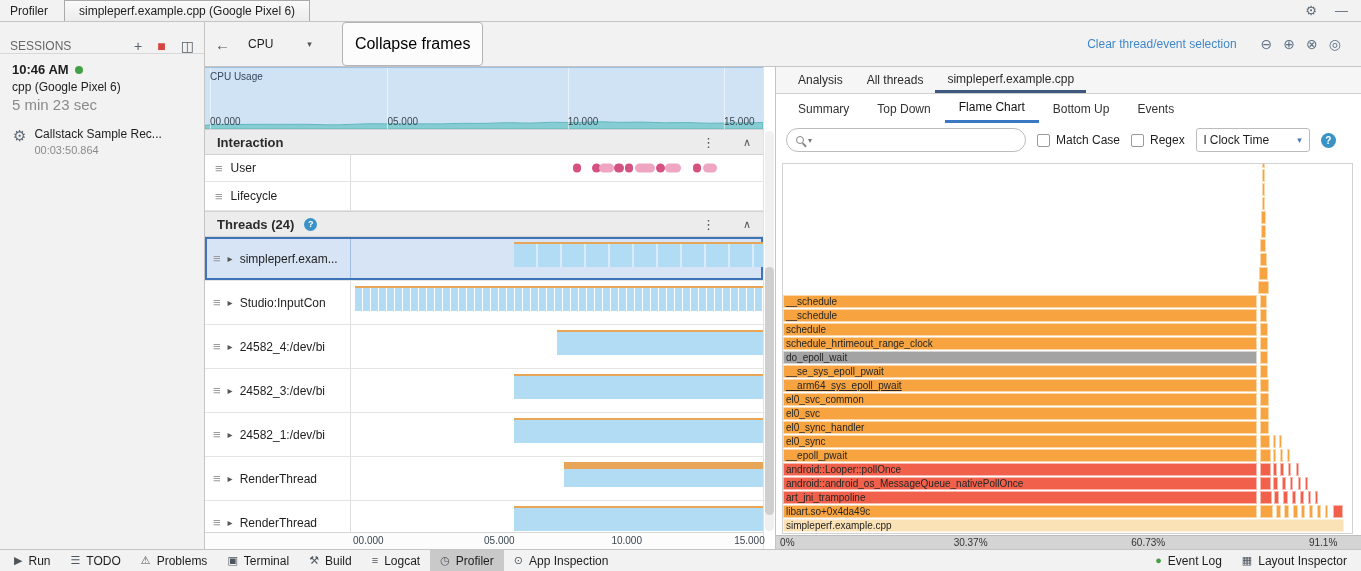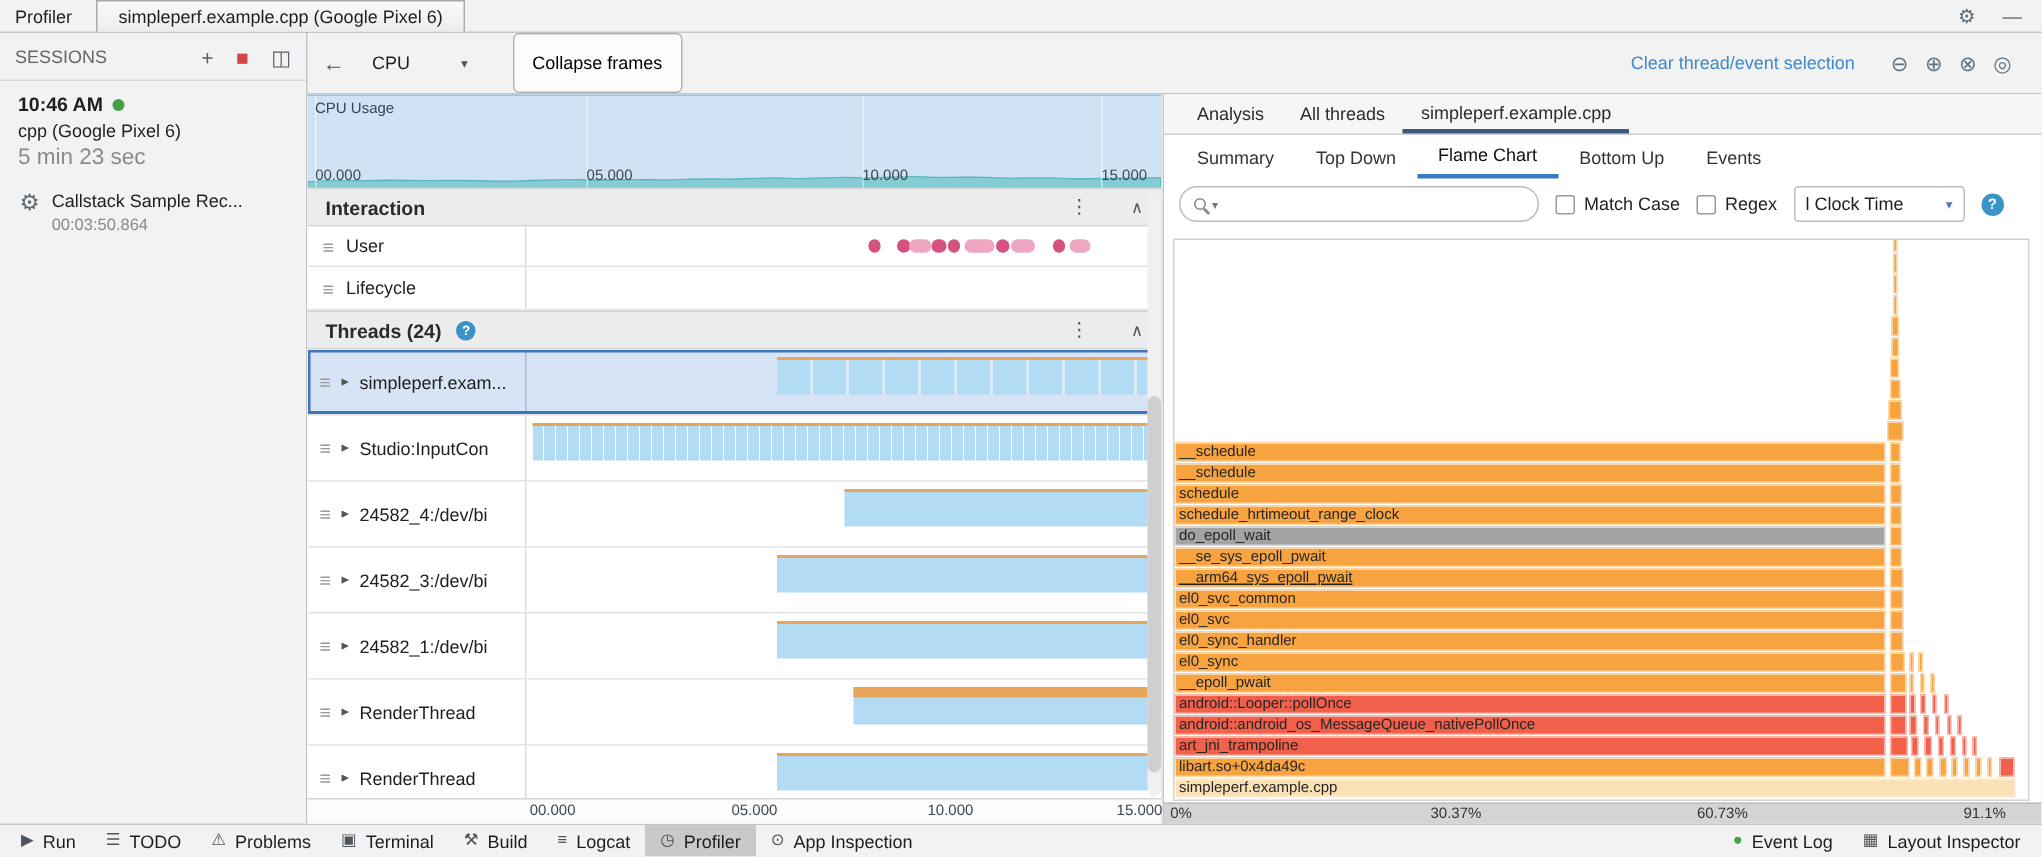--- a/index.html
+++ b/index.html
@@ -12,48 +12,48 @@
   .topbar{flex:0 0 22px;display:flex;align-items:stretch;background:#f2f2f2;border-bottom:1px solid #c4c4c4}
   .app-label{display:flex;align-items:center;padding:0 16px 0 10px}
   .top-tab{display:flex;align-items:center;padding:0 14px;background:linear-gradient(#fafafa,#ececec);border:1px solid #aaa;border-bottom:none}
   .tb-icon{display:flex;align-items:center;padding:0 9px;color:#5f6b76;font-size:13px}
   #win-controls{display:flex;align-items:center;margin-right:4px}
 
   .content{flex:1;display:flex;min-height:0}
 
   
   .sessions{flex:0 0 205px;border-right:1px solid #c4c4c4;display:flex;flex-direction:column;background:#f2f2f2}
-  .sessions-header{flex:0 0 32px;display:flex;align-items:center;padding:0 10px;border-bottom:1px solid #d8d8d8;color:#666}
+  .sessions-header{flex:0 0 32px;display:flex;align-items:flex-end;padding:0 10px;border-bottom:1px solid #d8d8d8;color:#666}
   #sessions-icons{display:flex;gap:15px;margin-left:auto;align-items:center}
   .sess-icon{font-size:14px;color:#56606a;line-height:1}
   .session-entry{padding:8px 12px 2px}
   .s-time{font-size:13px;font-weight:bold}
   .green-dot{display:inline-block;width:8px;height:8px;border-radius:50%;background:#43a047;margin-left:6px}
   .s-device{margin-top:3px}
   .s-duration{margin-top:2px;font-size:15px;color:#8a8a8a}
   .session-artifact{display:flex;gap:8px;padding:12px 12px 0 13px;align-items:flex-start}
   .art-icon{color:#5f6b76;font-size:15px;line-height:1;margin-top:1px}
   .art-time{font-size:11px;color:#8a8a8a;margin-top:3px}
 
   
   .main{flex:1;display:flex;flex-direction:column;min-width:0}
   .toolbar{flex:0 0 32px;display:flex;align-items:center;gap:8px;padding:0 10px;border-bottom:1px solid #c4c4c4}
   .back-icon{font-size:15px;color:#555;margin-right:4px}
   .combo-lite{display:flex;align-items:center;gap:34px;padding:0 6px}
   .caret{font-size:9px;color:#555}
-  .btn{border:1px solid #b3b3b3;border-radius:4px;background:#fcfcfc;padding:12px 12px;font-size:12px;margin-left:16px}
+  .btn{border:1px solid #b3b3b3;border-radius:4px;background:#fcfcfc;padding:12px 12px;font-size:16px;margin-left:16px}
   .link{color:#3f87ca;margin-right:16px}
   #zoom-icons{display:flex;gap:11px;align-items:center;margin-right:10px}
   .zoom-icon{font-size:14px;color:#5f7285}
 
   .body{flex:1;display:flex;min-height:0}
 
   
   .timeline{flex:0 0 570px;position:relative;background:#fff}
-  .timeline-inner{height:100%;display:flex;flex-direction:column;border-right:1px solid #e2e2e2}
+  .timeline-inner{height:100%;margin-right:11px;display:flex;flex-direction:column;border-right:1px solid #e2e2e2}
   .cpu-strip{flex:0 0 62px;position:relative;background:#cfe3f5;border-top:1px solid #9cc0e0;overflow:hidden}
   .cpu-label{position:absolute;top:3px;left:5px;font-size:10px;color:#33475c;z-index:3}
   .cpu-grid{position:absolute;top:0;bottom:0;width:1px;background:rgba(255,255,255,.55)}
   .cpu-tick{position:absolute;bottom:2px;font-size:10px;color:#3c4650;z-index:3}
   .cpu-wave{position:absolute;left:0;right:0;bottom:0;height:15px;width:100%}
 
   .sec-header{flex:0 0 26px;display:flex;align-items:center;background:#ececec;border-top:1px solid #d2d2d2;border-bottom:1px solid #d2d2d2;padding:0 12px;gap:6px}
   .sec-title{font-size:13px;font-weight:bold;color:#2b2b2b}
   .sec-icons{margin-left:auto;display:flex;gap:28px;color:#555;align-items:center}
   .menu-glyph{font-size:13px}

